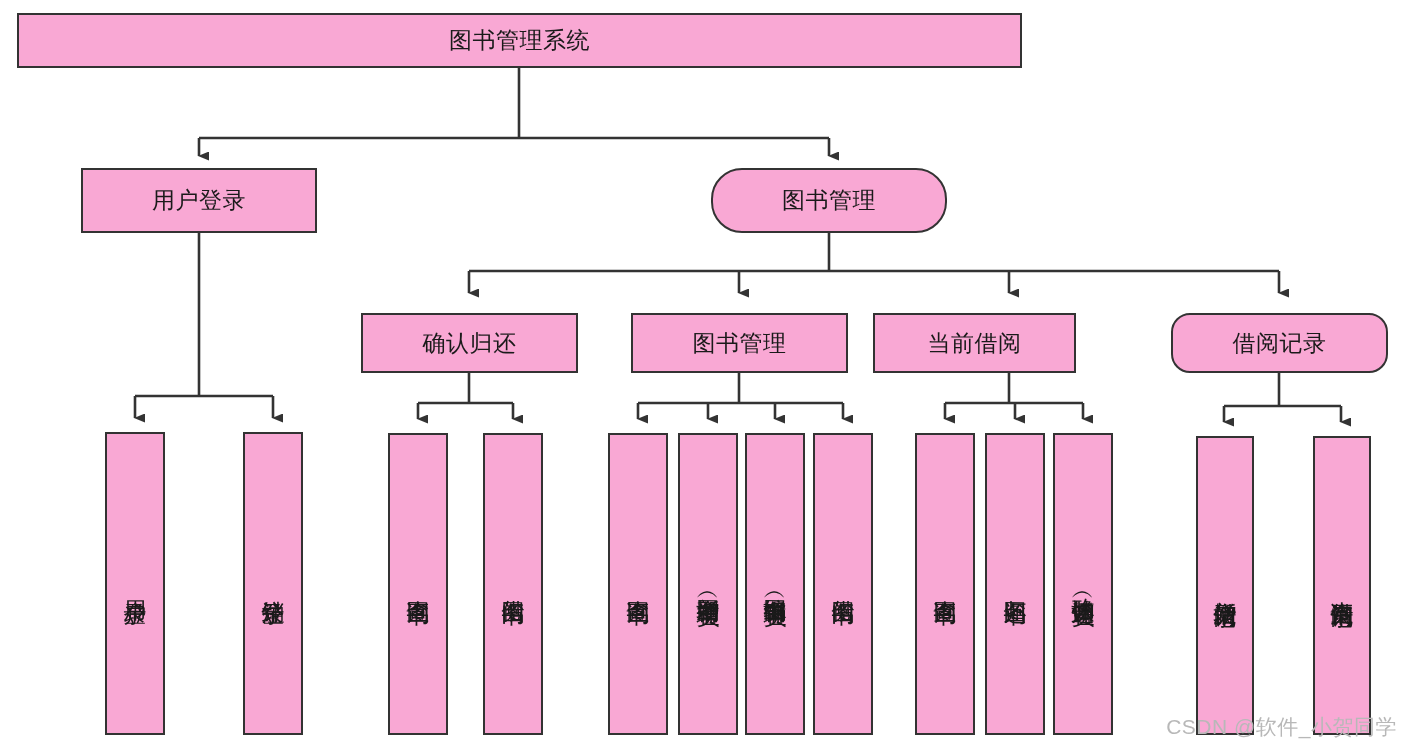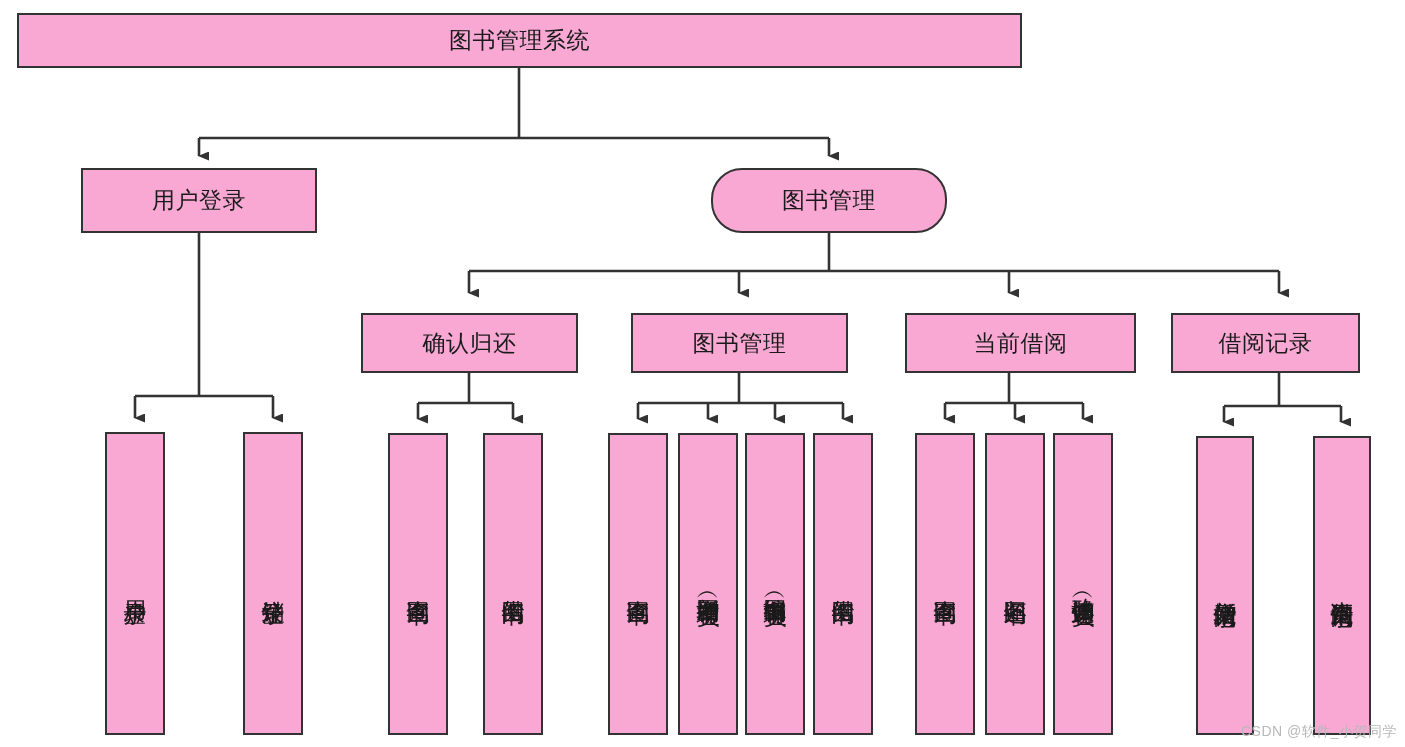--- a/index.html
+++ b/index.html
@@ -53,21 +53,21 @@
   }
   .node-v .vtext {
     writing-mode: vertical-rl;
     text-orientation: upright;
     display: block;
   }
   #watermark {
     position: absolute;
     right: 8px;
     bottom: 6px;
-    font-size: 14px;
+    font-size: 21px;
     color: #b8b8b8;
     letter-spacing: 0.5px;
     white-space: nowrap;
     pointer-events: none;
   }
 </style>
 </head>
 <body>
 
 <div id="diagram-root">
@@ -135,24 +135,24 @@
   <div class="node node-h" style="left:711px; top:168px; width:236px; height:65px;border-radius:31px;">
     <span>图书管理</span>
   </div>
 
   <div class="node node-h" style="left:361px; top:313px; width:217px; height:60px;">
     <span>确认归还</span>
   </div>
   <div class="node node-h" style="left:631px; top:313px; width:217px; height:60px;">
     <span>图书管理</span>
   </div>
-  <div class="node node-h" style="left:905px; top:313px; width:231px; height:60px;">
+  <div class="node node-h" style="left:873px; top:313px; width:203px; height:60px;">
     <span>当前借阅</span>
   </div>
-  <div class="node node-h" style="left:1171px; top:313px; width:189px; height:60px;">
+  <div class="node node-h" style="left:1171px; top:313px; width:217px; height:60px;border-radius:19px;">
     <span>借阅记录</span>
   </div>
 
   <div class="node node-v" style="left:105px; top:432px; width:60px; height:303px;">
     <span class="vtext">用户登录</span>
   </div>
   <div class="node node-v" style="left:243px; top:432px; width:60px; height:303px;">
     <span class="vtext">注销登录</span>
   </div>
 

